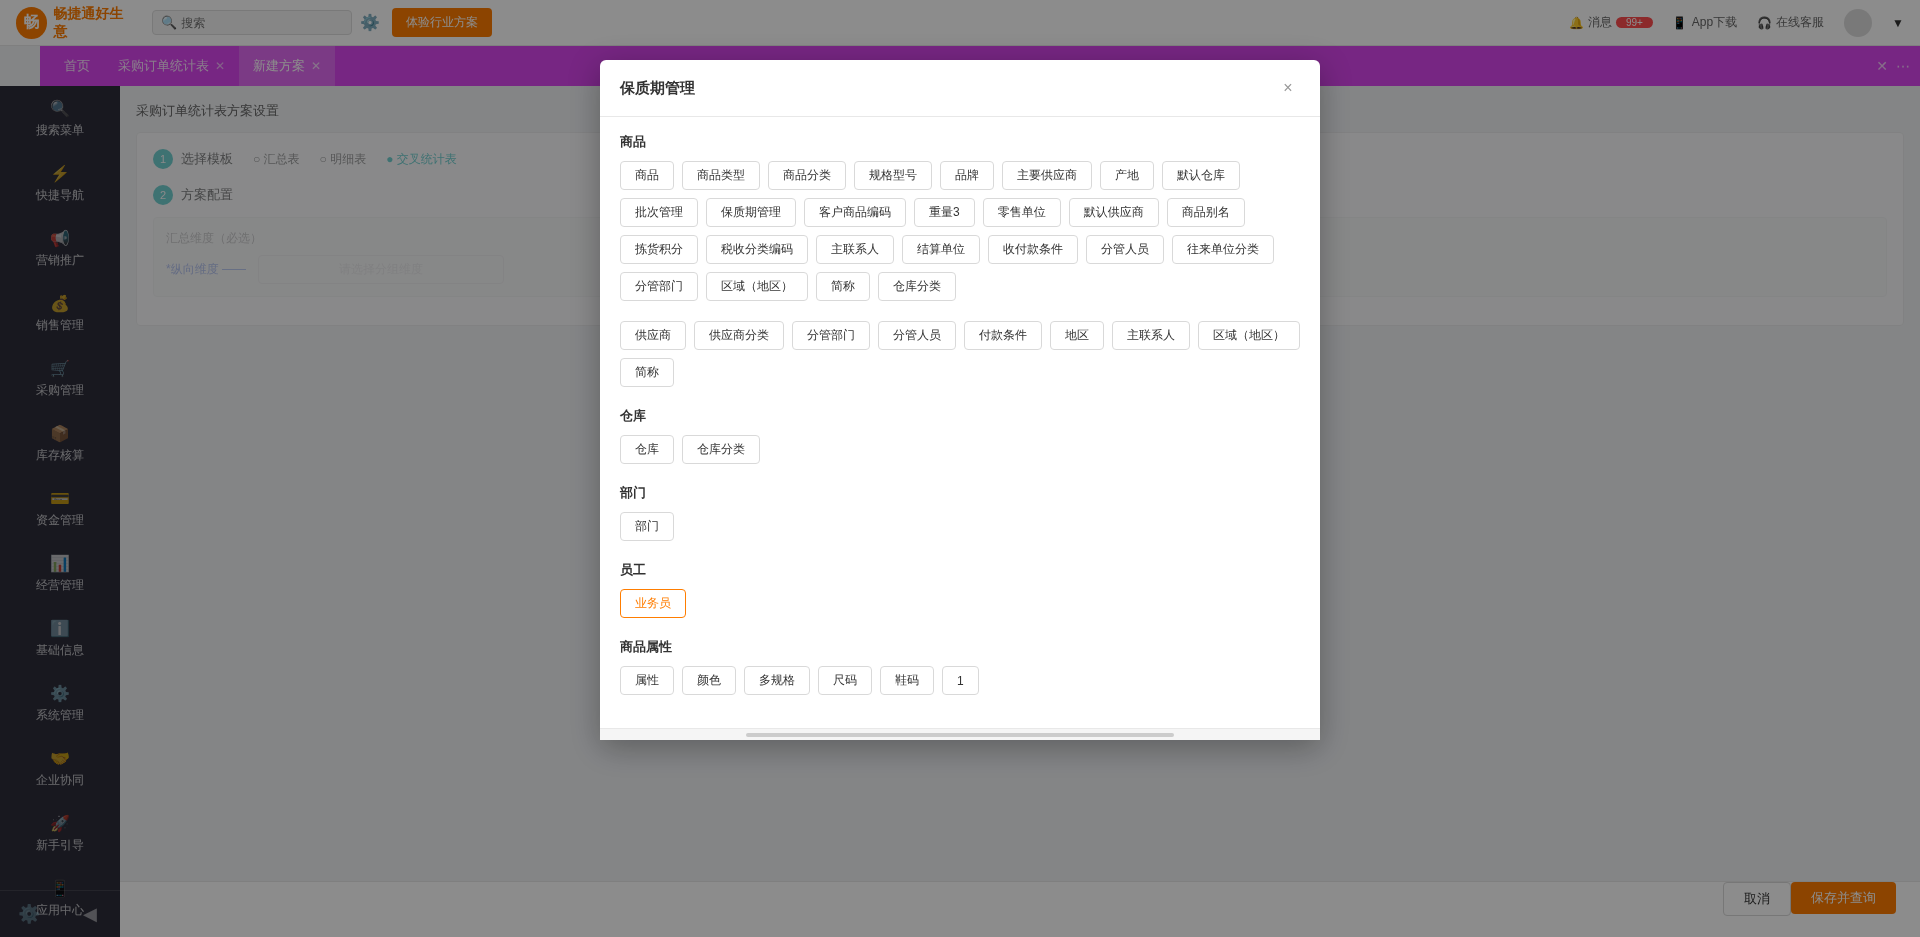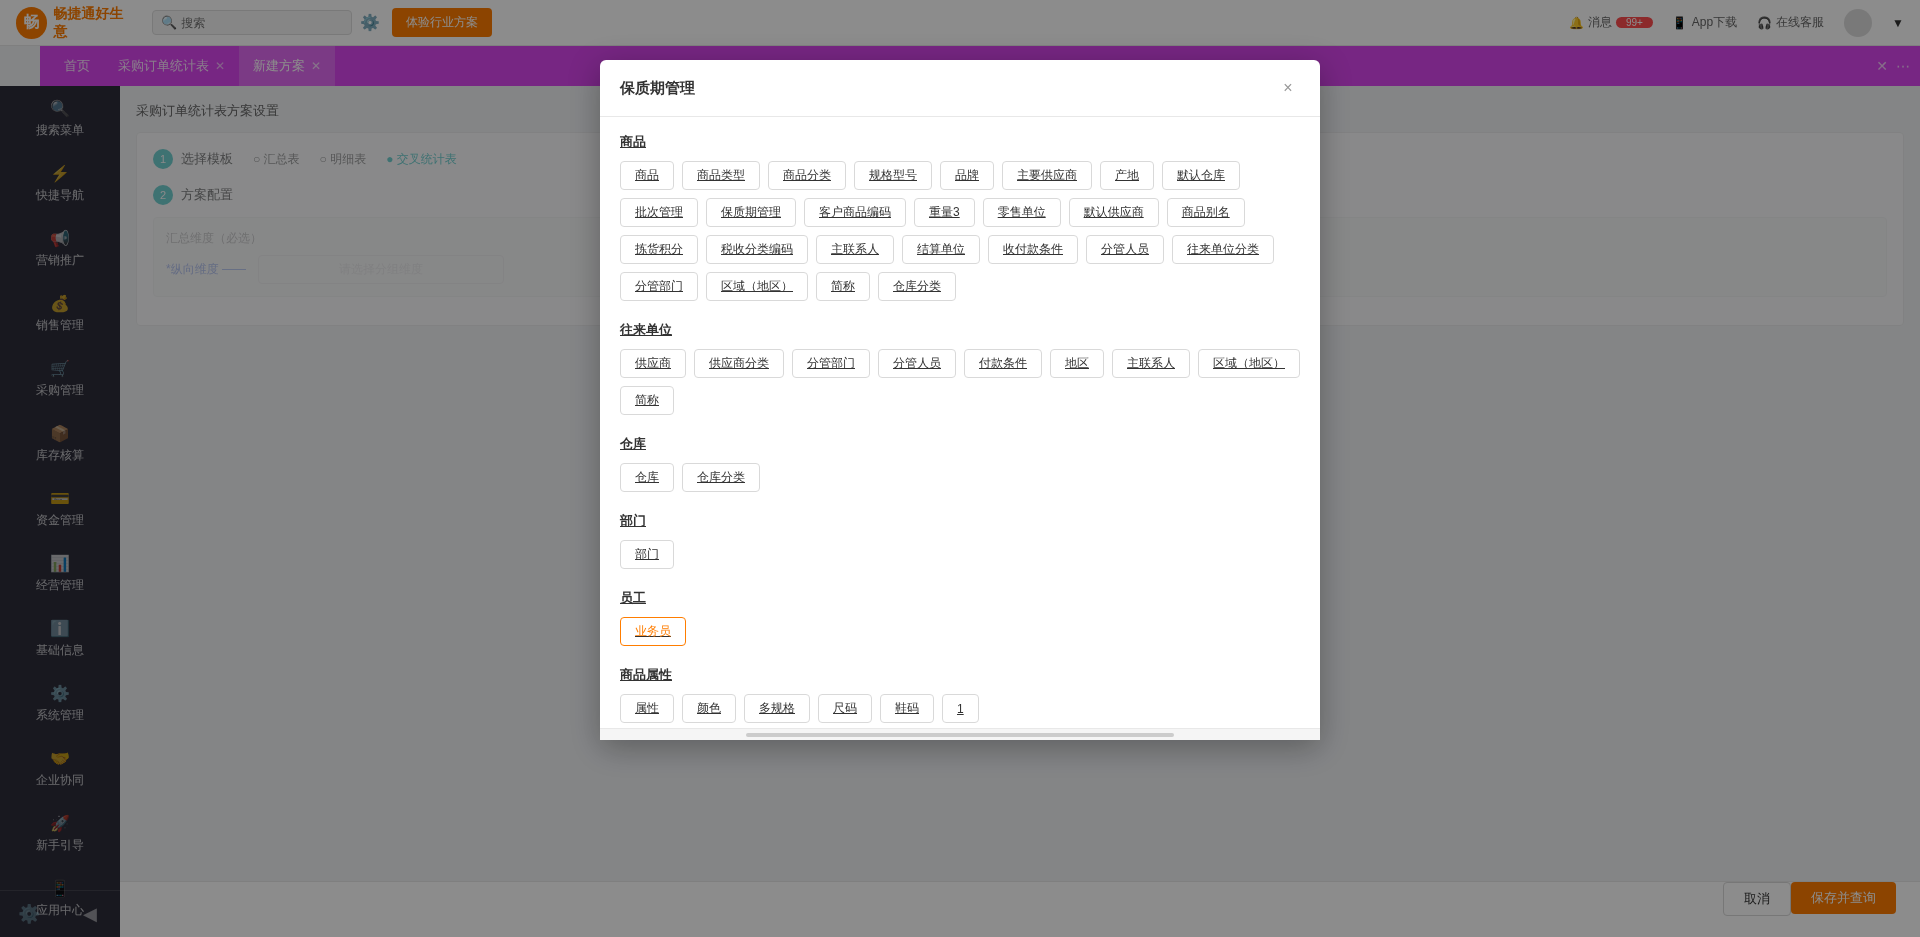--- a/index.html
+++ b/index.html
@@ -243,21 +243,20 @@
 
     .modal-body {
       flex: 1;
       overflow-y: auto;
       padding: 16px 20px;
     }
 
     
     .field-group {
       margin-bottom: 20px;
-      text-decoration: underline;
     }
     .field-group-title {
       font-size: 13px;
       font-weight: 600;
       color: #333;
       margin-bottom: 10px;
     }
     .field-tags {
       display: flex;
       flex-wrap: wrap;
@@ -513,21 +512,20 @@
           <button class="field-tag">分管人员</button>
           <button class="field-tag">往来单位分类</button>
           <button class="field-tag">分管部门</button>
           <button class="field-tag">区域（地区）</button>
           <button class="field-tag">简称</button>
           <button class="field-tag">仓库分类</button>
         </div>
       </div>
 
       <div class="field-group">
-        <div class="field-group-title">往来单位</div>
         <div class="field-tags">
           <button class="field-tag">供应商</button>
           <button class="field-tag">供应商分类</button>
           <button class="field-tag">分管部门</button>
           <button class="field-tag">分管人员</button>
           <button class="field-tag">付款条件</button>
           <button class="field-tag">地区</button>
           <button class="field-tag">主联系人</button>
           <button class="field-tag">区域（地区）</button>
           <button class="field-tag">简称</button>

